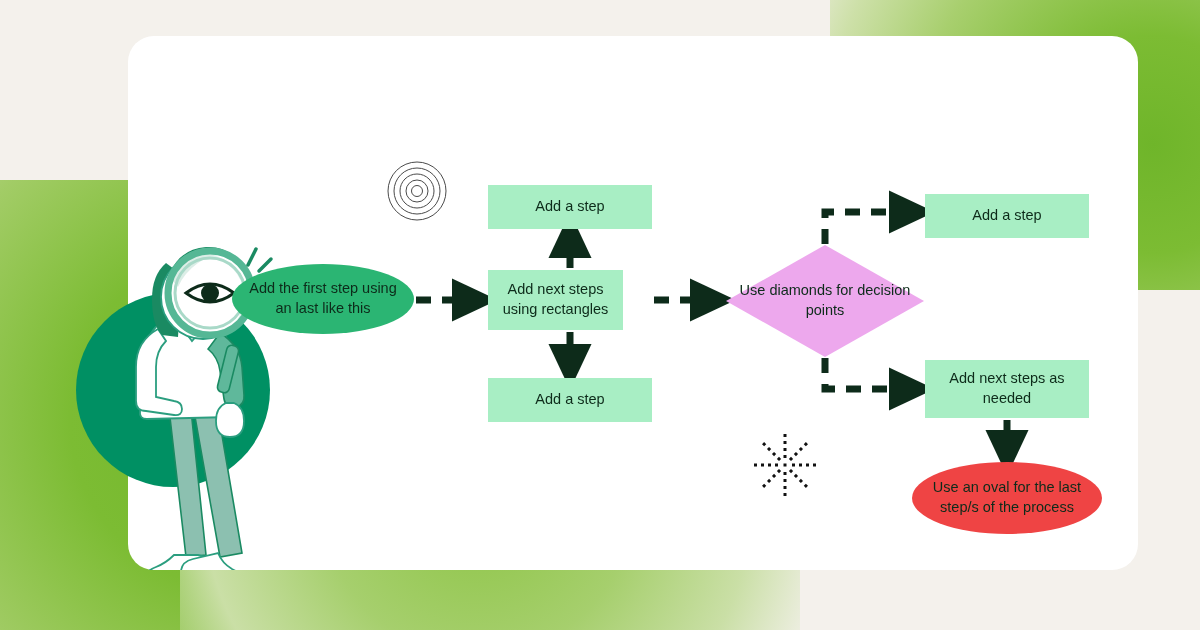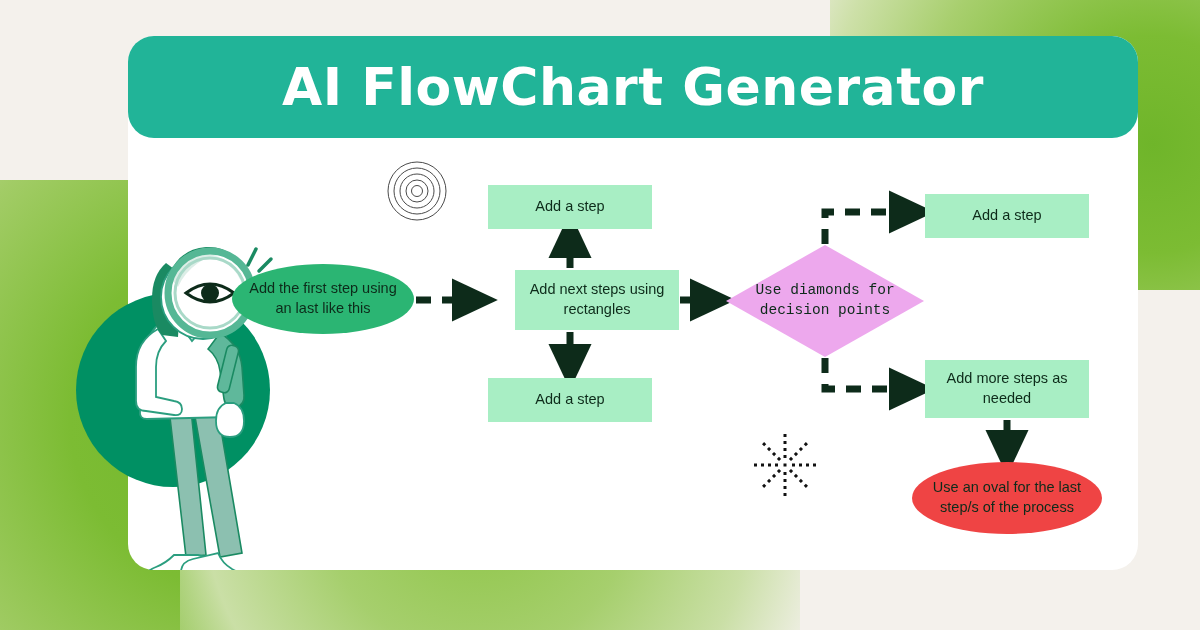--- a/index.html
+++ b/index.html
@@ -127,52 +127,48 @@
   .node.rect { background: #a8eec4; }
   .node.oval { border-radius: 50%; }
   .node.oval-start { background: #2bb573; }
   .node.oval-end { background: #ef4444; }
   .node.diamond-label {
     background: transparent;
   }
 
   #node-start      { left: 232px; top: 264px; width: 182px; height: 70px; }
   #node-rect-top   { left: 488px; top: 185px; width: 164px; height: 44px; }
-  #node-rect-main  { left: 488px; top: 270px; width: 164px; height: 60px; margin-left: 27px; }
+  #node-rect-main  { left: 488px; top: 270px; width: 135px; height: 60px; }
   #node-rect-bot   { left: 488px; top: 378px; width: 164px; height: 44px; }
   #node-diamond    { left: 726px; top: 245px; width: 198px; height: 112px; }
   #node-rect-tr    { left: 925px; top: 194px; width: 164px; height: 44px; }
   #node-rect-br    { left: 925px; top: 360px; width: 164px; height: 58px; }
   #node-end        { left: 912px; top: 462px; width: 190px; height: 72px; }
 
   #node-diamond .diamond-text {
     position: relative;
     z-index: 2;
-    font-family: Liberation Mono, monospace;
   }
   #node-diamond .diamond-shape {
     position: absolute;
     left: 0; top: 0; width: 100%; height: 100%;
     z-index: 1;
   }
 </style>
 </head>
 <body>
 
 <div id="stage">
 
   <div class="bg-blob" id="blob-top-right"></div>
   <div class="bg-blob" id="blob-bottom-left"></div>
   <div class="bg-blob" id="blob-bottom-mid"></div>
 
   <div id="card"></div>
 
-  <div id="header-banner">
-    <div id="header-title">AI FlowChart Generator</div>
-  </div>
 
   <svg id="spiral-mark" viewBox="0 0 62 62">
     <g fill="none" stroke="#4a4a4a" stroke-width="1">
       <circle cx="31" cy="31" r="29"></circle>
       <circle cx="31" cy="31" r="23"></circle>
       <circle cx="31" cy="31" r="17"></circle>
       <circle cx="31" cy="31" r="11"></circle>
       <circle cx="31" cy="31" r="5.5"></circle>
     </g>
   </svg>
@@ -288,20 +284,20 @@
       <polygon points="99,0 198,56 99,112 0,56" fill="#eda8ed"></polygon>
     </svg>
     <span class="diamond-text">Use diamonds for decision points</span>
   </div>
 
   <div class="node rect" id="node-rect-tr">
     <span>Add a step</span>
   </div>
 
   <div class="node rect" id="node-rect-br">
-    <span>Add more steps as needed</span>
+    <span>Add next steps as needed</span>
   </div>
 
   <div class="node oval oval-end" id="node-end">
     <span>Use an oval for the last step/s of the process</span>
   </div>
 
 </div>
 
 </body></html>

